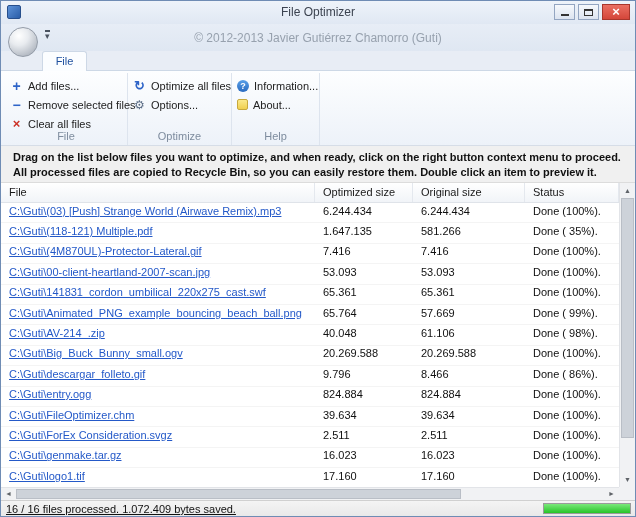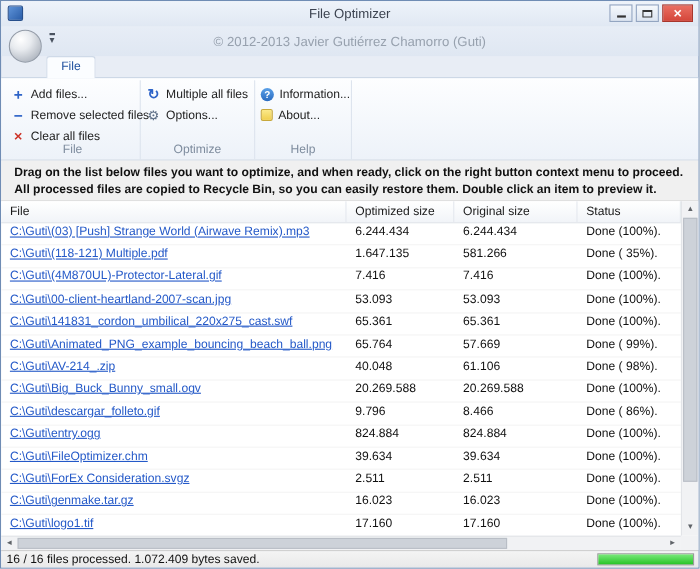--- a/index.html
+++ b/index.html
@@ -102,21 +102,21 @@
   .hs-btn { position:absolute; top:0; width:15px; height:100%; text-align:center;
     font-size:7px; line-height:12px; color:#5f6368; }
   .hs-left { left:0; } .hs-right { right:0; }
   .hs-thumb { position:absolute; left:15px; width:72%; top:1px; bottom:1px;
     background:#cdd2d9; border:1px solid #b9bec6; }
   .scroll-corner { position:absolute; right:0; bottom:0; width:16px; height:13px; background:#f1f2f4; }
 
   
   .statusbar { position:absolute; top:499px; left:0; right:0; bottom:0;
     background:linear-gradient(#f4f4f4,#e9e9e9); border-top:1px solid #d0d0d0; }
-  .status-text { position:absolute; left:5px; top:2px; color:#111; }
+  .status-text { position:absolute; left:5px; top:2px; color:#111;text-decoration:underline; }
   .progress { position:absolute; right:4px; top:2px; width:88px; height:11px;
     border:1px solid #9a9a9a; background:#e3e3e3; }
   .progress-fill { height:100%; width:0;
     background:linear-gradient(#7ae87a,#27c427); }
 </style>
 </head>
 <body>
 
 <div class="window">
 
@@ -163,21 +163,21 @@
           <span class="lbl">Clear all files</span>
         </div>
       </div>
       <div class="group-caption">File</div>
     </div>
 
     <div class="group g-opt">
       <div class="btn-stack">
         <div class="rbtn">
           <span class="ic ic-optimize">↻</span>
-          <span class="lbl">Multiple all files</span>
+          <span class="lbl">Optimize all files</span>
         </div>
         <div class="rbtn">
           <span class="ic ic-options">⚙</span>
           <span class="lbl">Options...</span>
         </div>
       </div>
       <div class="group-caption">Optimize</div>
     </div>
 
     <div class="group g-help">

